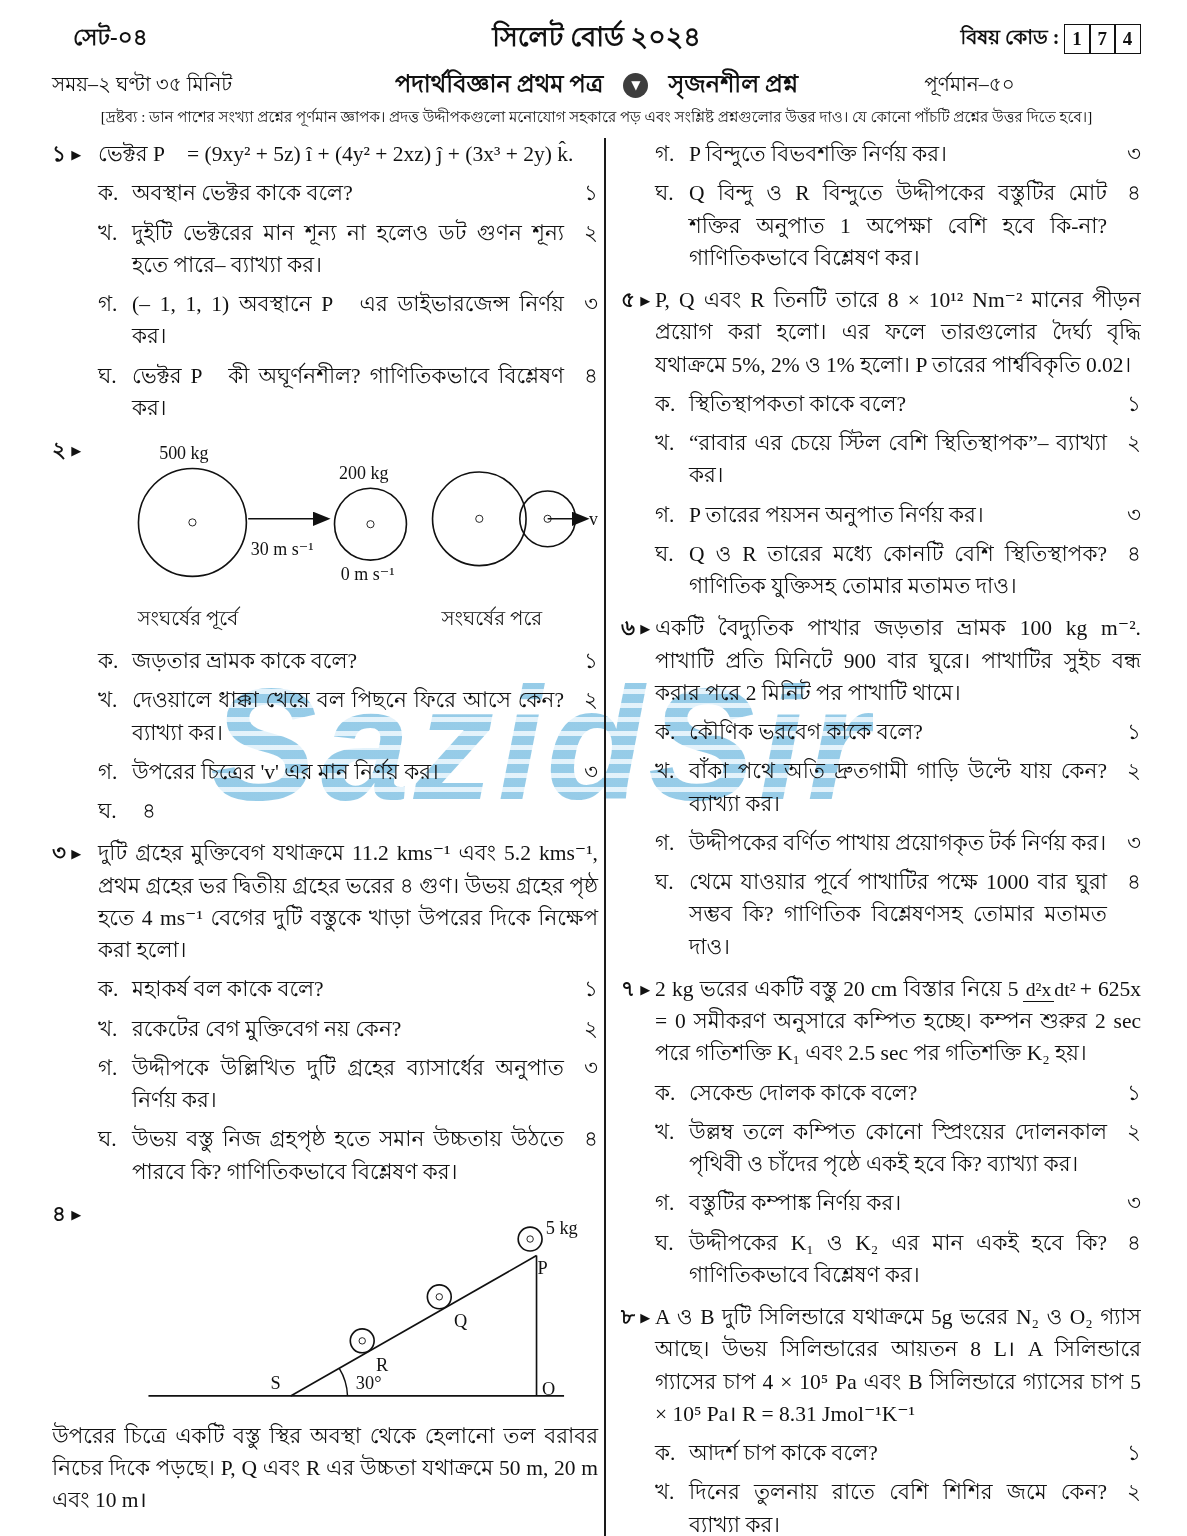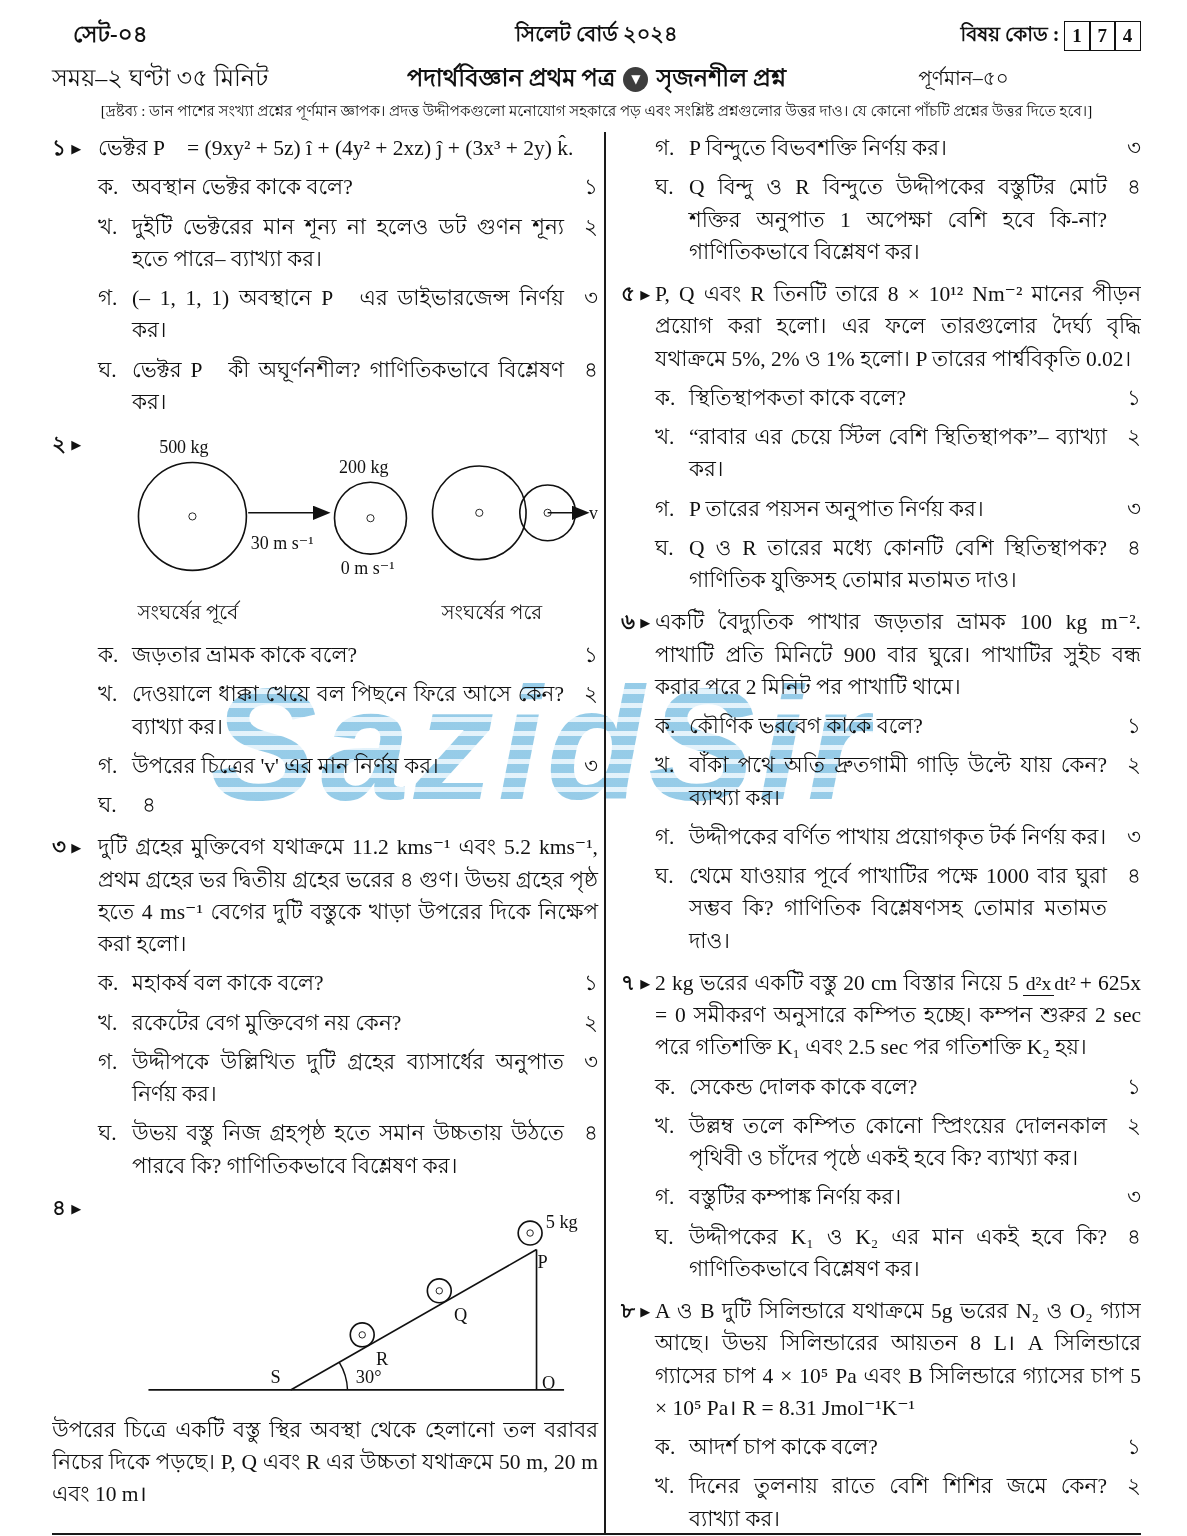--- a/index.html
+++ b/index.html
@@ -21,31 +21,31 @@
     background:repeating-linear-gradient(180deg,
       rgba(124,191,226,.8) 0px, rgba(124,191,226,.8) 9px,
       rgba(222,240,250,.85) 9px, rgba(222,240,250,.85) 14px);
     -webkit-background-clip:text; background-clip:text; color:transparent;
     white-space:nowrap; pointer-events:none;
   }
   header, main { position:relative; z-index:1; }
   
   .hrow1 { display:grid; grid-template-columns:1fr auto 1fr; align-items:center; }
   .set-label { font-size:23px; font-weight:bold;margin-left:21px; }
-  .board-title { font-size:21px; font-weight:bold; text-align:center; }
+  .board-title { font-size:27px; font-weight:bold; text-align:center; }
   .code-wrap { display:flex; justify-content:flex-end; align-items:center; gap:6px; font-size:20px; font-weight:bold; }
   .code-boxes { display:flex; }
   .code-box {
     width:27px; height:30px; border:1.8px solid #111; margin-left:-1.8px;
     display:flex; align-items:center; justify-content:center;
     font-size:19px; font-weight:bold; font-family:"Liberation Serif",serif;
   }
   .hrow2 { display:grid; grid-template-columns:1fr auto 1fr; align-items:center; margin-top:4px; }
-  .time-label { font-size:24px; }
-  .subject-line { display:flex; align-items:center; gap:8px; font-size:24px; font-weight:bold; text-align:center; }
+  .time-label { font-size:20px; }
+  .subject-line { display:flex; align-items:center; gap:20px; font-size:24px; font-weight:bold; text-align:center; }
   .badge-icon {
     display:inline-flex; width:25px; height:25px; border-radius:50%;
     background:#3d3d3d; color:#fff; align-items:center; justify-content:center;
     font-size:12px; font-family:"DejaVu Sans",sans-serif;
   }
   .full-marks { font-size:20px; text-align:center; }
   .note-line { font-size:15px; margin-top:0; text-align:center; white-space:nowrap; }
   
   .columns { display:flex; margin-top:8px; border-bottom:2.5px solid #1a1a1a; height:1403px; overflow:hidden; }
   .col { font-size:21.5px; line-height:1.5; }

